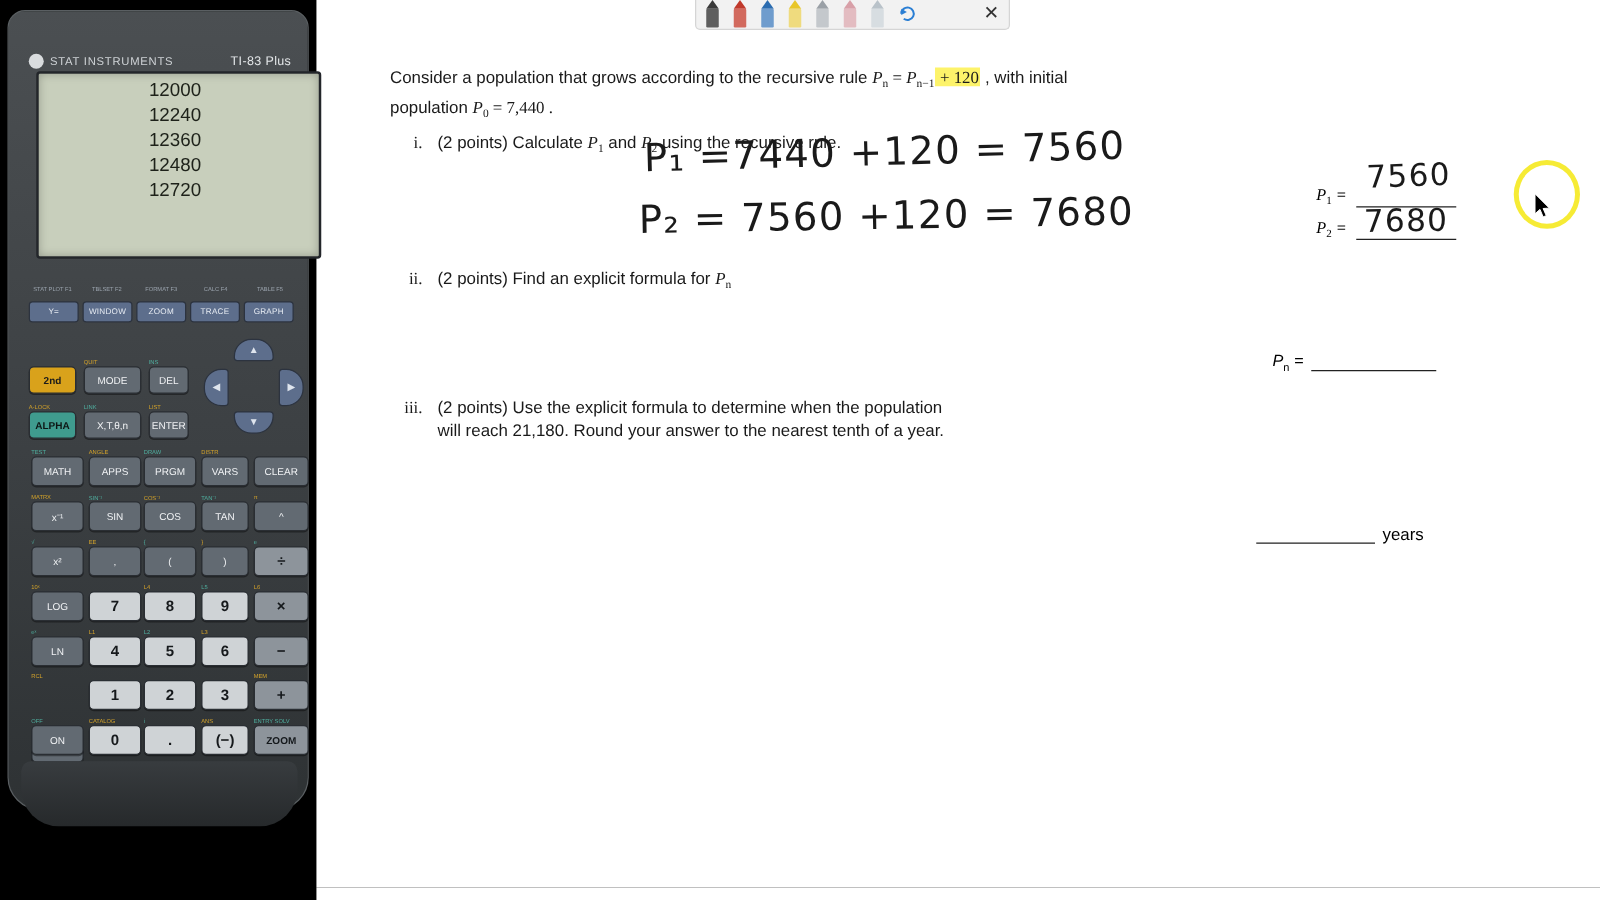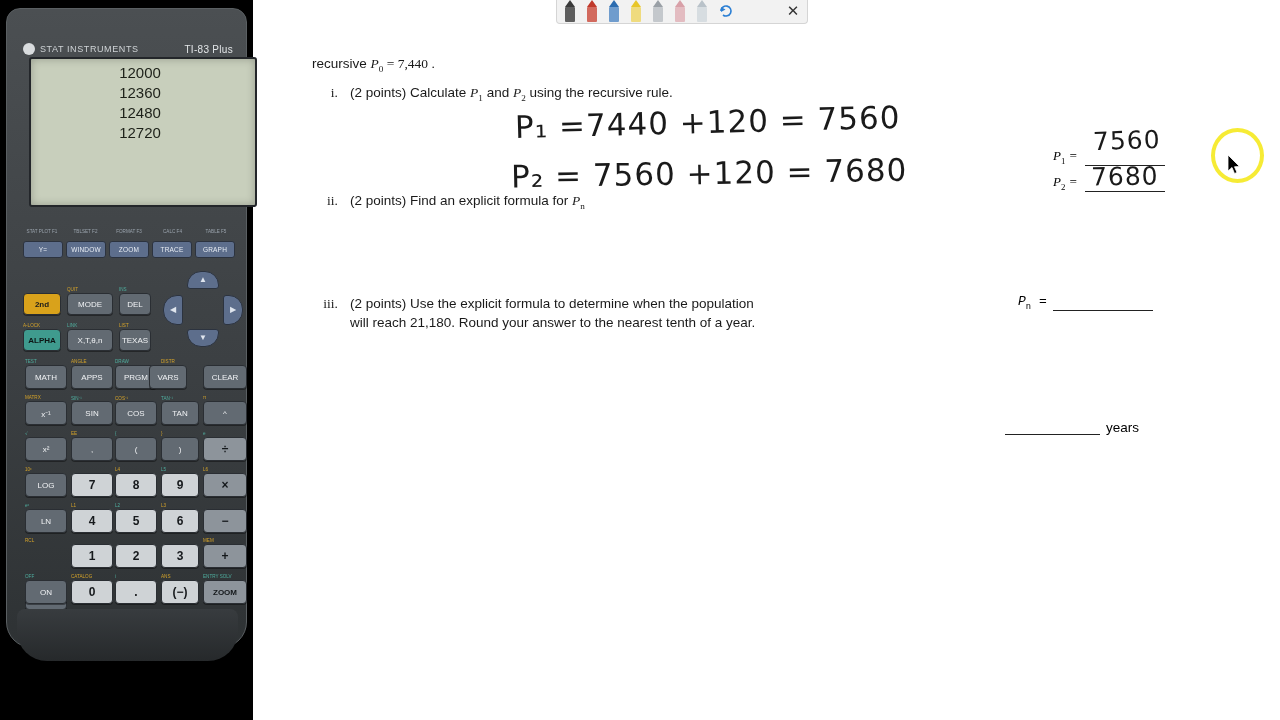--- a/index.html
+++ b/index.html
@@ -147,25 +147,25 @@
   #ans-p1p2 .lbl { font-style: italic; width: 28px; }
   #ans-p1p2 .blank {
     width: 80px;
     border-bottom: 1px solid #222;
     height: 18px;
     margin-left: 4px;
   }
   #ans-pn {
     position: absolute;
     left: 765px;
-    top: 294px;
-    font-family: Liberation Mono, monospace;
+    top: 281px;
+    font-family: Liberation Sans, sans-serif;
     font-size: 13px;
     display: flex;
-    align-items: center;
+    align-items: flex-start;
   }
   #ans-pn .lbl { font-style: italic; }
   #ans-pn .blank {
     width: 100px;
     border-bottom: 1px solid #222;
     height: 15px;
     margin-left: 6px;
   }
   #ans-years {
     position: absolute;
@@ -367,22 +367,25 @@
   }
 </style>
 </head>
 <body>
 
 <div id="screen">
 
   <div id="board">
 
     <div id="doc">
+      <div class="para">
+        <span>Consider a population that grows according to the recursive rule </span><span class="math"><span>P</span><sub>n</sub></span><span class="mathn"> = </span><span class="math"><span>P</span><sub>n−1</sub></span><span class="mathn hl"> + 120</span><span> , with initial</span>
+      </div>
       <div class="para" style="margin-top:2px;">
-        <span>recursive </span><span class="math"><span>P</span><sub>0</sub></span><span class="mathn"> = 7,440 .</span>
+        <span>population </span><span class="math"><span>P</span><sub>0</sub></span><span class="mathn"> = 7,440 .</span>
       </div>
 
       <div class="item">
         <div class="num">i.</div>
         <div class="txt">
           <span>(2 points)</span><span> Calculate </span><span class="math"><span>P</span><sub>1</sub></span><span> and </span><span class="math"><span>P</span><sub>2</sub></span><span> using the recursive rule.</span>
         </div>
       </div>
 
       <div class="gap-i"></div>
@@ -481,20 +484,21 @@
     <div id="calc">
 
       <div id="calc-brand">
         <span class="ti-logo"></span>
         <span>STAT INSTRUMENTS</span>
         <span class="model">TI-83 Plus</span>
       </div>
 
       <div id="calc-screen">
         <div>12000</div>
+        <div>12240</div>
         <div>12360</div>
         <div>12480</div>
         <div>12720</div>
       </div>
 
       <div id="fn-labels">
         <div class="fn-lab">STAT PLOT  F1</div>
         <div class="fn-lab">TBLSET  F2</div>
         <div class="fn-lab">FORMAT  F3</div>
         <div class="fn-lab">CALC  F4</div>
@@ -518,29 +522,29 @@
       <div id="keygrid" style="position: absolute; left: 0px; top: 0px; width: 241px; height: 640px;">
           <div class="key second" style="left: 16px; top: 284px; width: 36px; height: 20px;">2nd</div>
           <div class="key " style="left: 60px; top: 284px; width: 44px; height: 20px;">MODE</div>
           <div class="keylab y" style="position: absolute; left: 60px; top: 278px;">QUIT</div>
           <div class="key " style="left: 112px; top: 284px; width: 30px; height: 20px;">DEL</div>
           <div class="keylab g" style="position: absolute; left: 112px; top: 278px;">INS</div>
           <div class="key alpha" style="left: 16px; top: 320px; width: 36px; height: 20px;">ALPHA</div>
           <div class="keylab y" style="position: absolute; left: 16px; top: 314px;">A-LOCK</div>
           <div class="key " style="left: 60px; top: 320px; width: 44px; height: 20px;">X,T,θ,n</div>
           <div class="keylab g" style="position: absolute; left: 60px; top: 314px;">LINK</div>
-          <div class="key " style="left: 112px; top: 320px; width: 30px; height: 20px;">TEXAS</div>
+          <div class="key " style="left: 112px; top: 320px; width: 30px; height: 20px;">ENTER</div>
           <div class="keylab y" style="position: absolute; left: 112px; top: 314px;">LIST</div>
           <div class="key " style="left: 18px; top: 356px; width: 40px; height: 22px;">MATH</div>
           <div class="keylab g" style="position: absolute; left: 18px; top: 350px;">TEST</div>
           <div class="key " style="left: 64px; top: 356px; width: 40px; height: 22px;">APPS</div>
           <div class="keylab y" style="position: absolute; left: 64px; top: 350px;">ANGLE</div>
           <div class="key " style="left: 108px; top: 356px; width: 40px; height: 22px;">PRGM</div>
           <div class="keylab g" style="position: absolute; left: 108px; top: 350px;">DRAW</div>
-          <div class="key " style="left: 142px; top: 356px; width: 36px; height: 22px;">VARS</div>
+          <div class="key " style="left: 154px; top: 356px; width: 36px; height: 22px;">VARS</div>
           <div class="keylab y" style="position: absolute; left: 154px; top: 350px;">DISTR</div>
           <div class="key " style="left: 196px; top: 356px; width: 42px; height: 22px;">CLEAR</div>
           <div class="key " style="left: 18px; top: 392px; width: 40px; height: 22px;">x⁻¹</div>
           <div class="keylab y" style="position: absolute; left: 18px; top: 386px;">MATRX</div>
           <div class="key " style="left: 64px; top: 392px; width: 40px; height: 22px;">SIN</div>
           <div class="keylab g" style="position: absolute; left: 64px; top: 386px;">SIN⁻¹</div>
           <div class="key " style="left: 108px; top: 392px; width: 40px; height: 22px;">COS</div>
           <div class="keylab y" style="position: absolute; left: 108px; top: 386px;">COS⁻¹</div>
           <div class="key " style="left: 154px; top: 392px; width: 36px; height: 22px;">TAN</div>
           <div class="keylab g" style="position: absolute; left: 154px; top: 386px;">TAN⁻¹</div>

